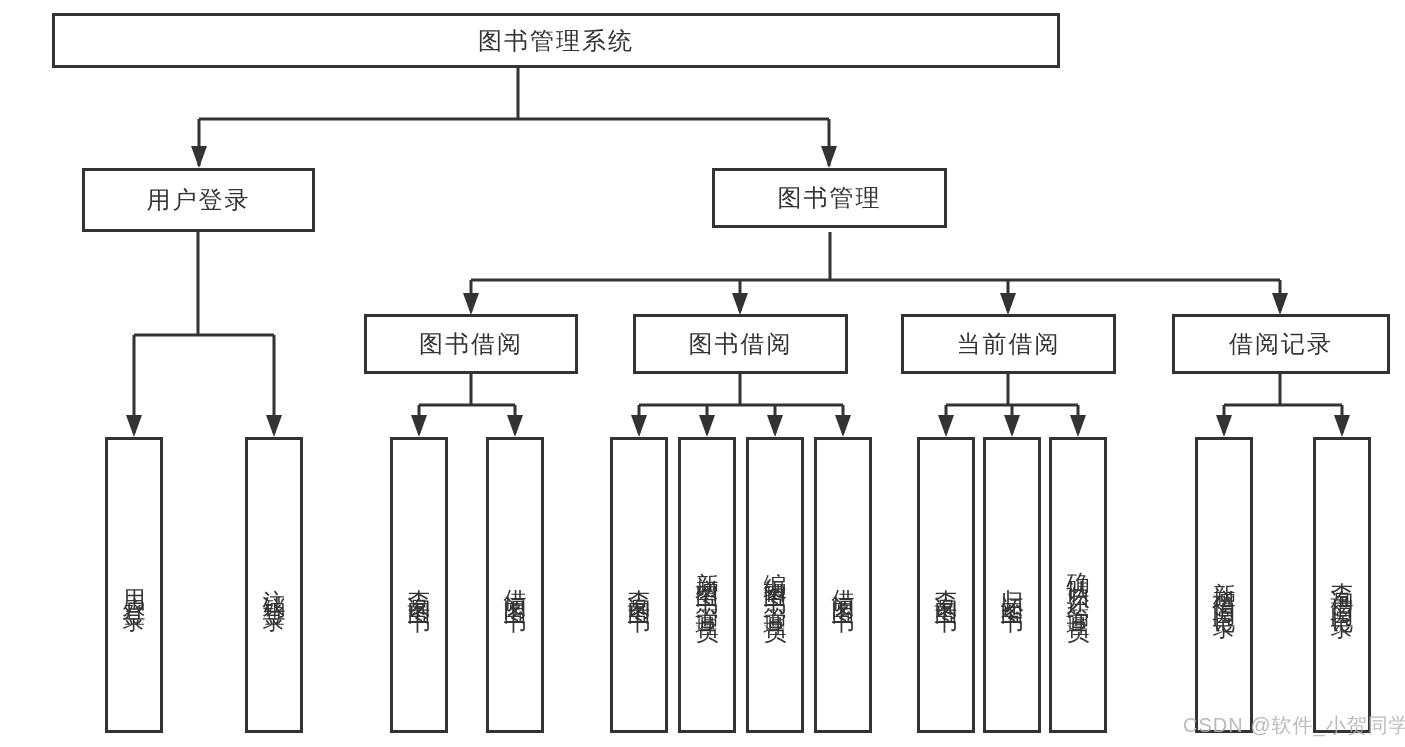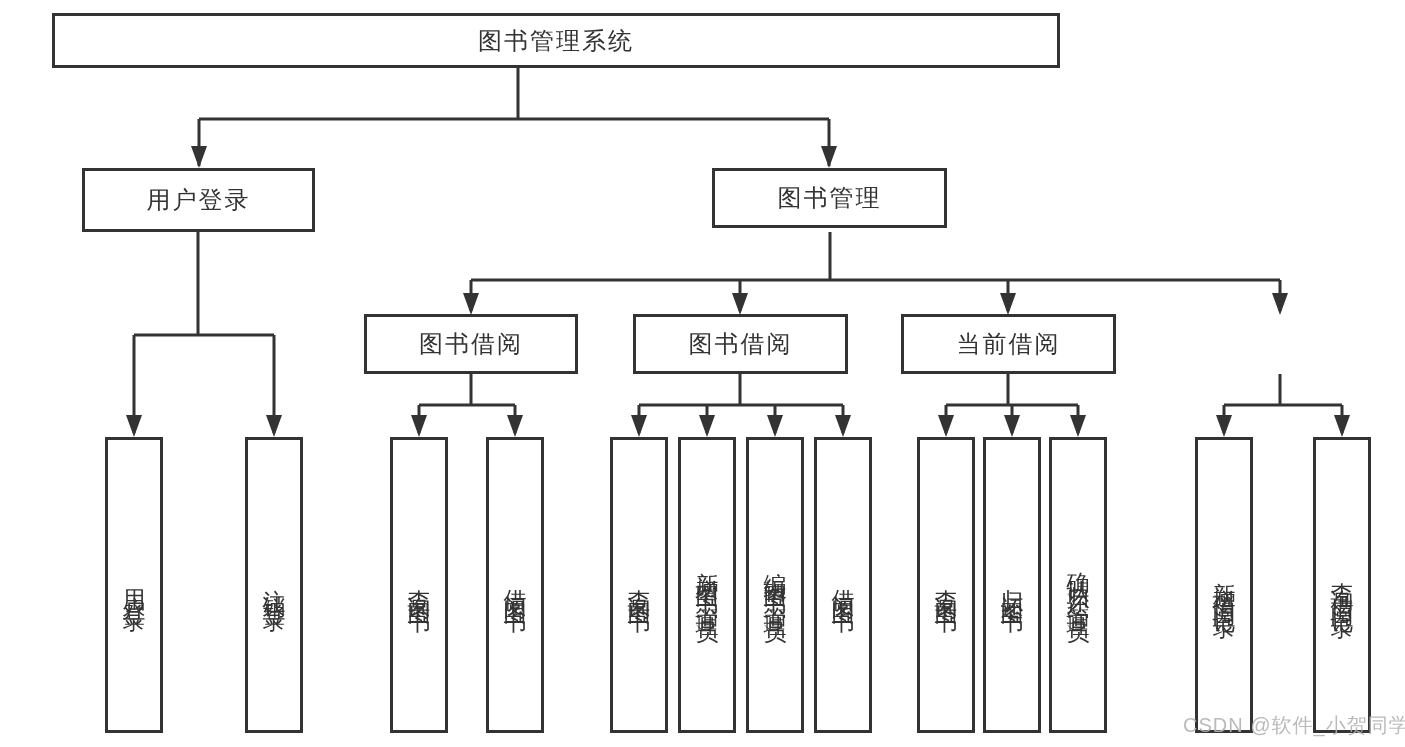--- a/index.html
+++ b/index.html
@@ -137,20 +137,23 @@
 
   <div class="node n-newrec">
     <span class="lbl">图书借阅</span>
   </div>
   <div class="node n-borrow">
     <span class="lbl">图书借阅</span>
   </div>
   <div class="node n-current">
     <span class="lbl">当前借阅</span>
   </div>
+  <div class="node n-records">
+    <span class="lbl">借阅记录</span>
+  </div>
 
   <div class="leaf lf1">
     <span class="vlbl">用户登录</span>
   </div>
   <div class="leaf lf2">
     <span class="vlbl">注销登录</span>
   </div>
   <div class="leaf lf3">
     <span class="vlbl">查询图书</span>
   </div>

